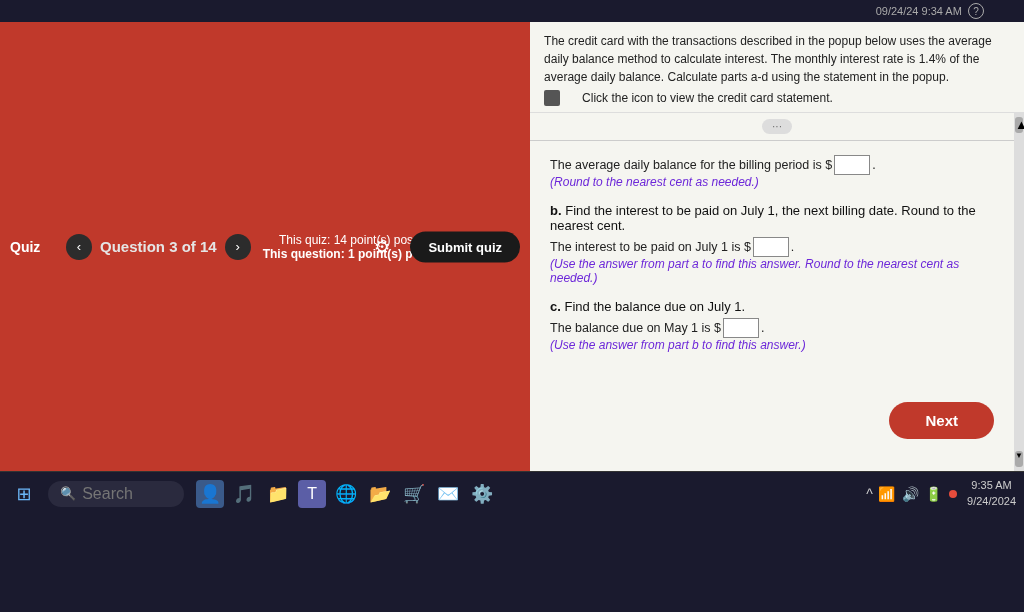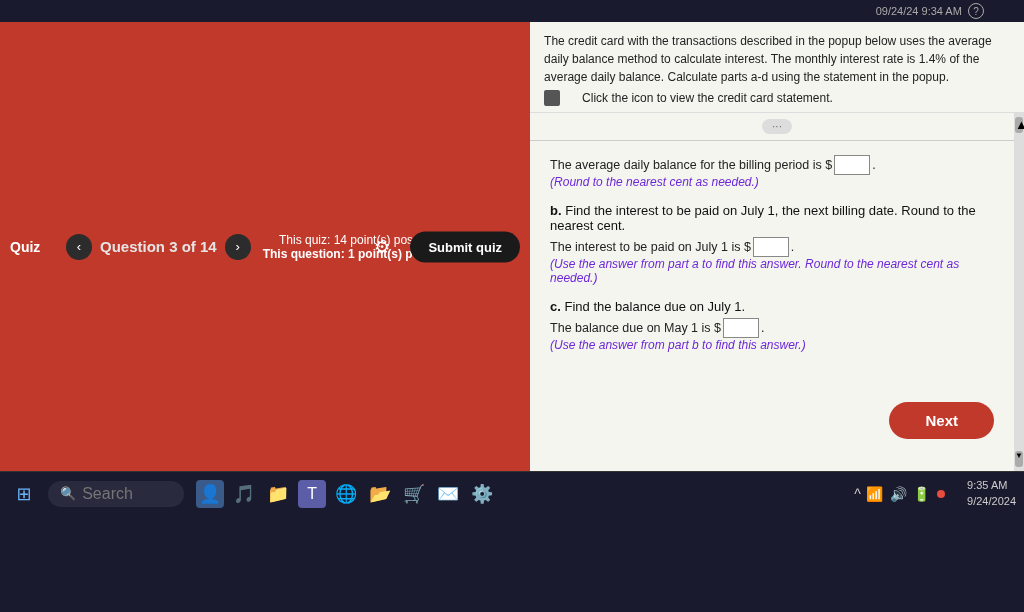--- a/index.html
+++ b/index.html
@@ -311,23 +311,22 @@
     .taskbar-right {
       margin-left: auto;
       display: flex;
       align-items: center;
       gap: 10px;
       color: #ccc;
       font-size: 11px;
     }
 
     .taskbar-clock {
-      text-align: left;
+      text-align: center;
       line-height: 1.4;
-      margin-left: 12px;
     }
 
     .taskbar-icons {
       display: flex;
       align-items: center;
       gap: 6px;
     }
 
     .tray-icon {
       font-size: 14px;

